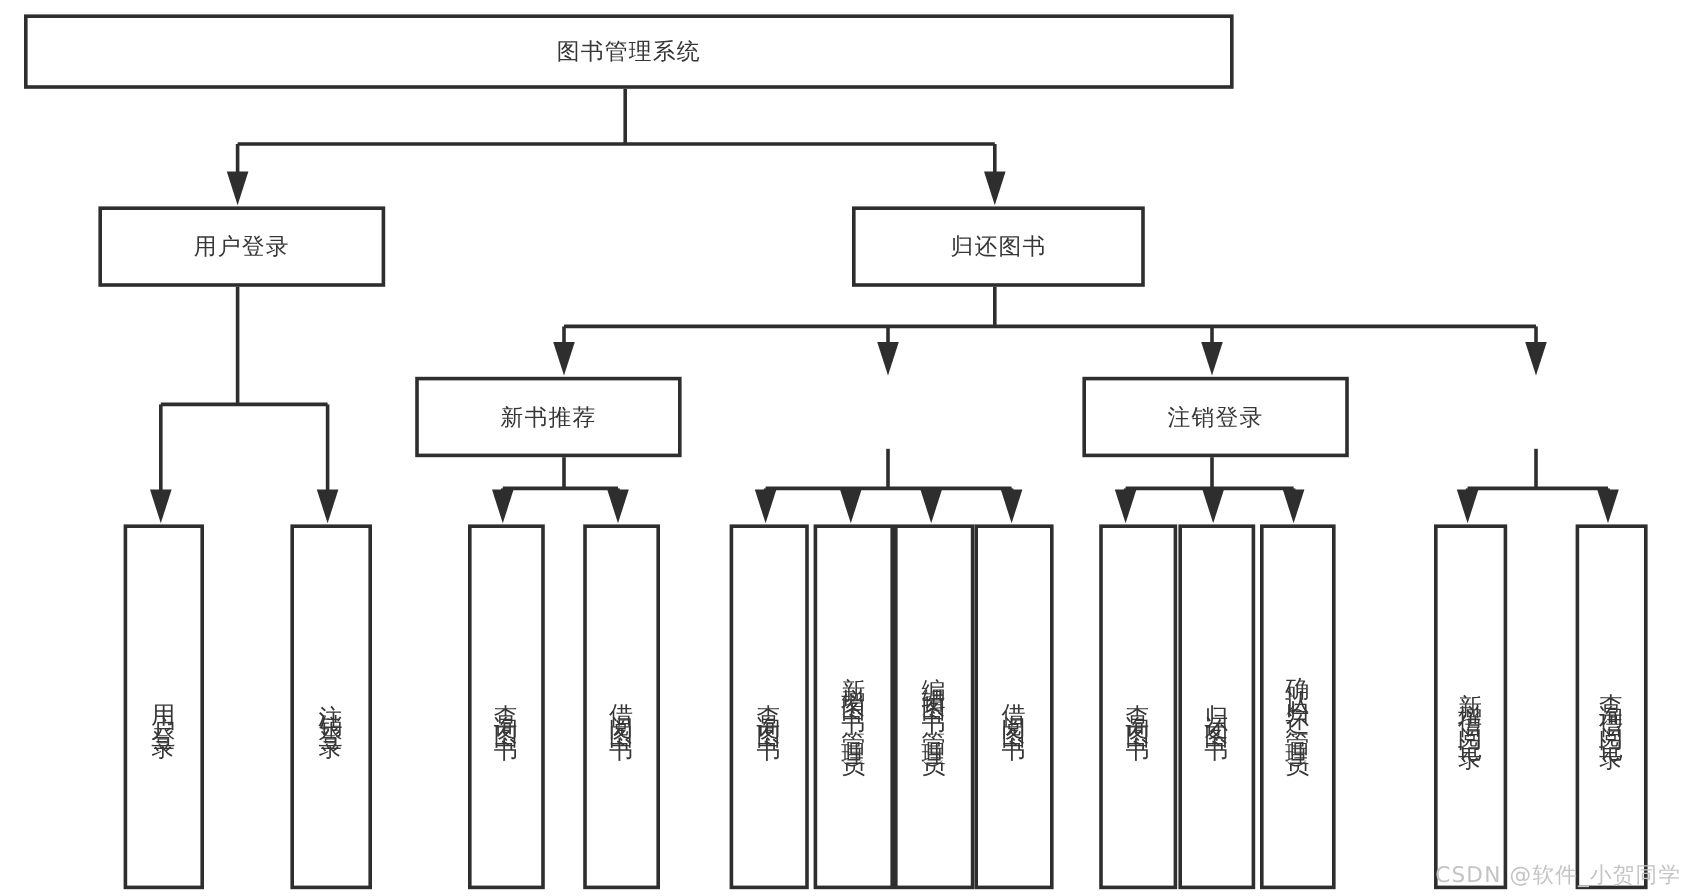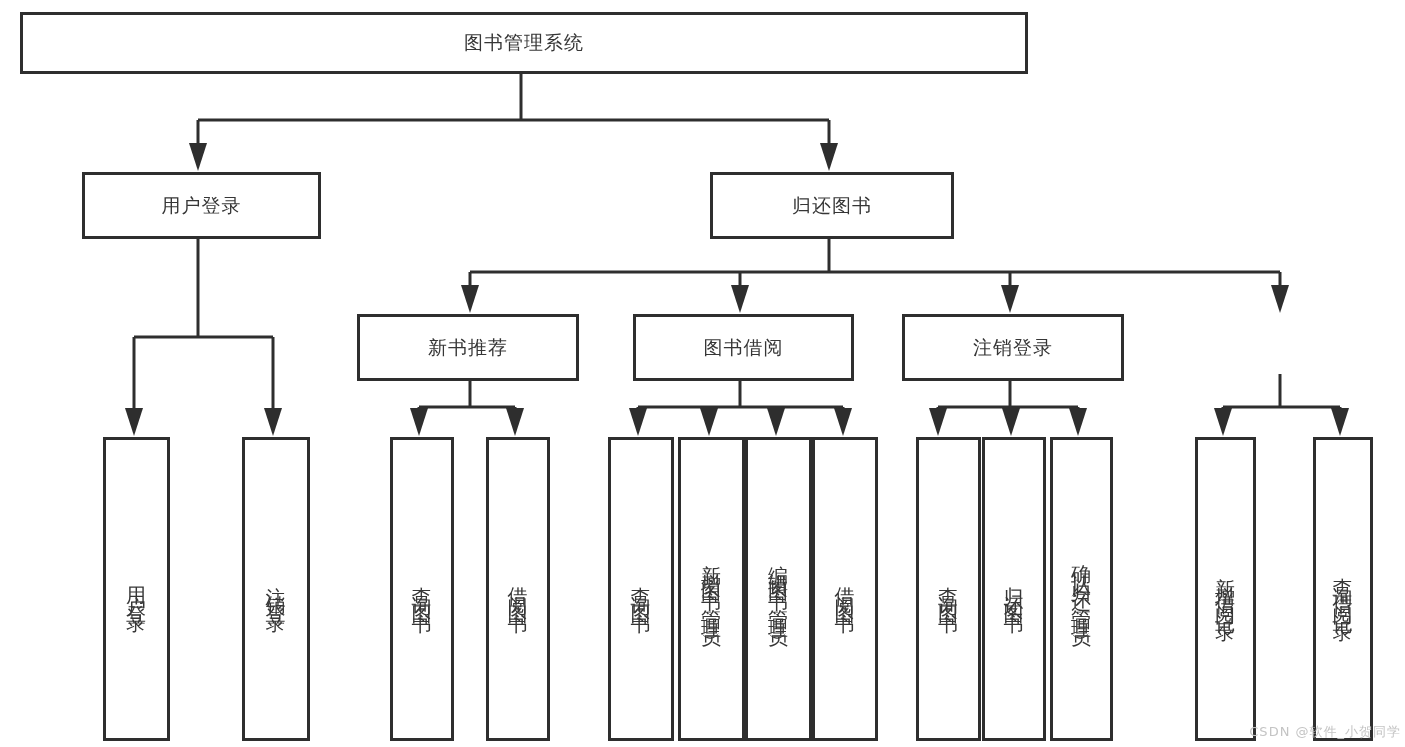--- a/index.html
+++ b/index.html
@@ -42,21 +42,21 @@
     writing-mode: vertical-rl;
     text-orientation: mixed;
     font-size: 20px;
     letter-spacing: 9px;
     line-height: 1;
   }
   .watermark {
     position: absolute;
     right: 4px;
     bottom: 6px;
-    font-size: 13px;
+    font-size: 18px;
     color: #c4c4c4;
     letter-spacing: 1px;
     white-space: nowrap;
   }
 </style>
 </head>
 <body>
 
 <div class="canvas">
 
@@ -130,25 +130,22 @@
     <span>图书管理系统</span>
   </div>
 
   <div class="node h" style="left:82px; top:172px; width:233px; height:61px;">
     <span>用户登录</span>
   </div>
   <div class="node h" style="left:710px; top:172px; width:238px; height:61px;">
     <span>归还图书</span>
   </div>
 
-  <div class="node h" style="left:357px; top:314px; width:216px; height:61px;font-family:Liberation Mono, monospace;">
+  <div class="node h" style="left:346px; top:314px; width:216px; height:61px;font-family:Liberation Mono, monospace;">
     <span>新书推荐</span>
-  </div>
-  <div class="node h" style="left:633px; top:314px; width:215px; height:61px;">
-    <span>图书借阅</span>
   </div>
   <div class="node h" style="left:902px; top:314px; width:216px; height:61px;">
     <span>注销登录</span>
   </div>
 
   <div class="node v" style="left:103px; width:61px;">
     <span class="vtext">用户登录</span>
   </div>
   <div class="node v" style="left:242px; width:62px;">
     <span class="vtext">注销登录</span>

